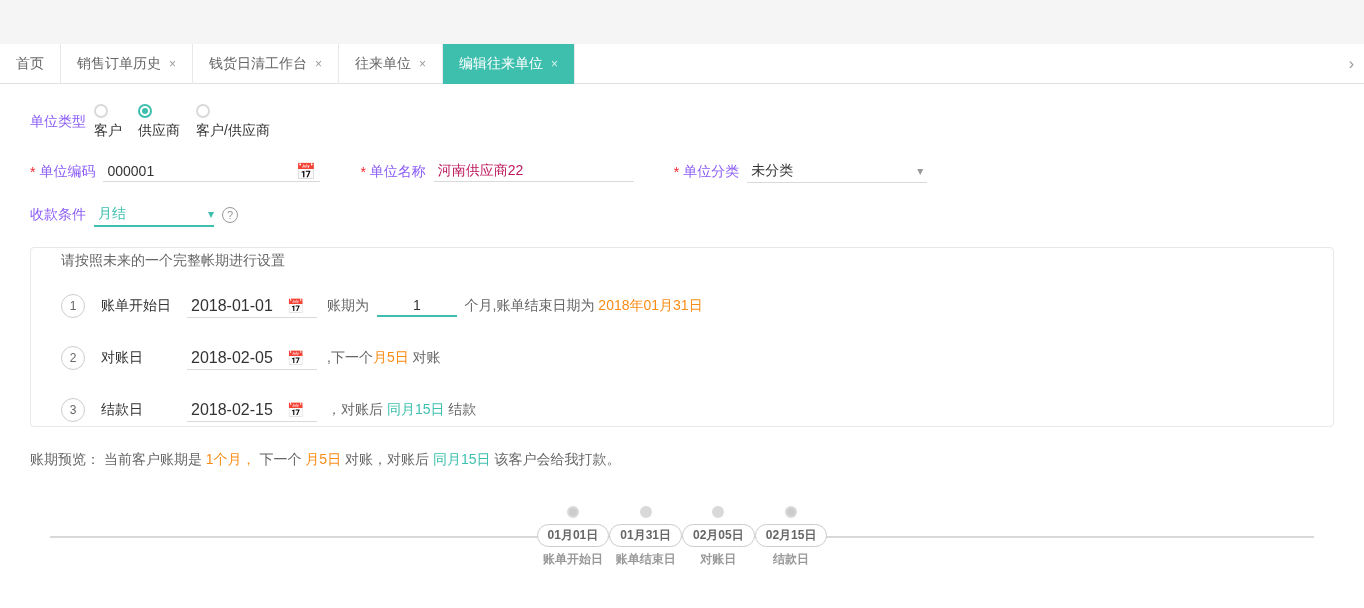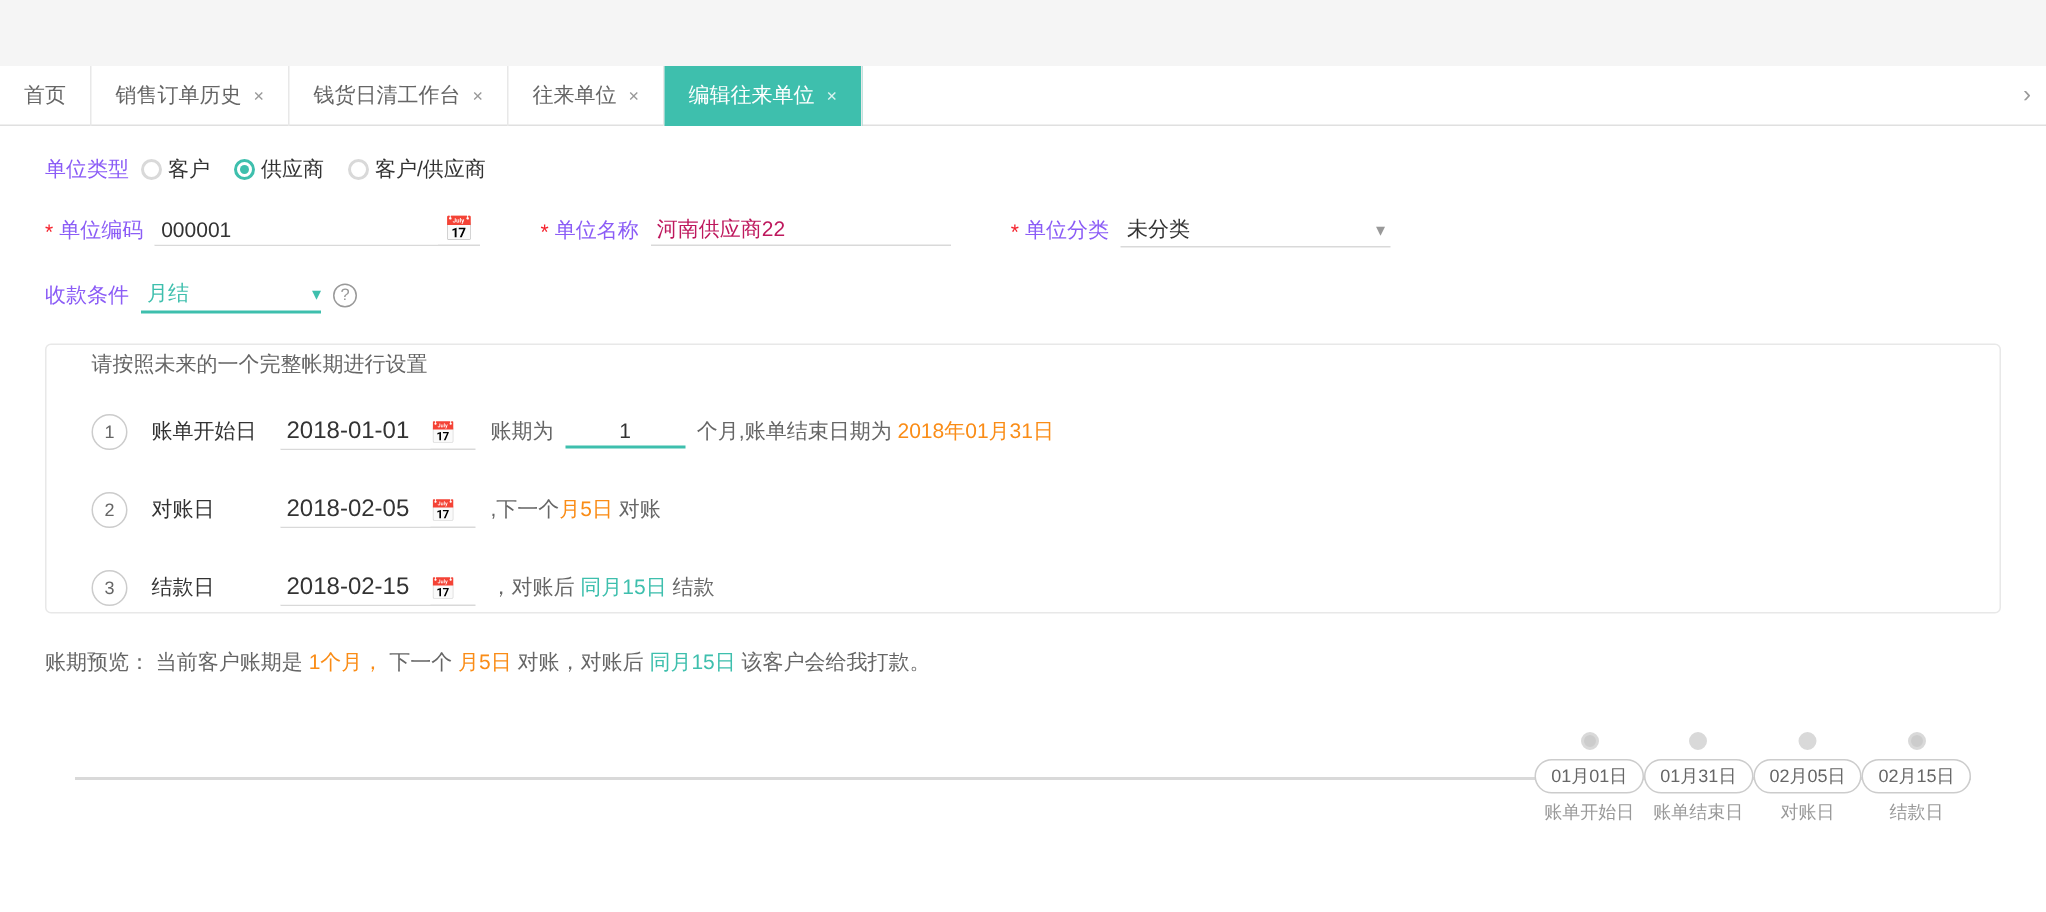--- a/index.html
+++ b/index.html
@@ -74,23 +74,24 @@
       color: #f5222d;
       margin-right: 4px;
     }
     .radio-group {
       display: flex;
       align-items: center;
       gap: 16px;
     }
     .radio-item {
       display: flex;
-      align-items: center;
+      align-items: flex-start;
       gap: 4px;
       cursor: pointer;
+      flex-direction: column;
     }
     .radio-circle {
       width: 14px;
       height: 14px;
       border-radius: 50%;
       border: 2px solid #d9d9d9;
       display: inline-block;
       position: relative;
     }
     .radio-circle.checked {
@@ -286,24 +287,25 @@
       top: 50%;
       left: 20px;
       right: 20px;
       height: 2px;
       background: #d9d9d9;
       transform: translateY(-50%);
       z-index: 0;
     }
     .timeline-points {
       display: flex;
-      justify-content: flex-end;
+      justify-content: center;
       width: 100%;
       position: relative;
       z-index: 1;
+      font-weight: bold;
     }
     .timeline-point {
       display: flex;
       flex-direction: column;
       align-items: center;
     }
     .timeline-dot {
       width: 12px;
       height: 12px;
       border-radius: 50%;

